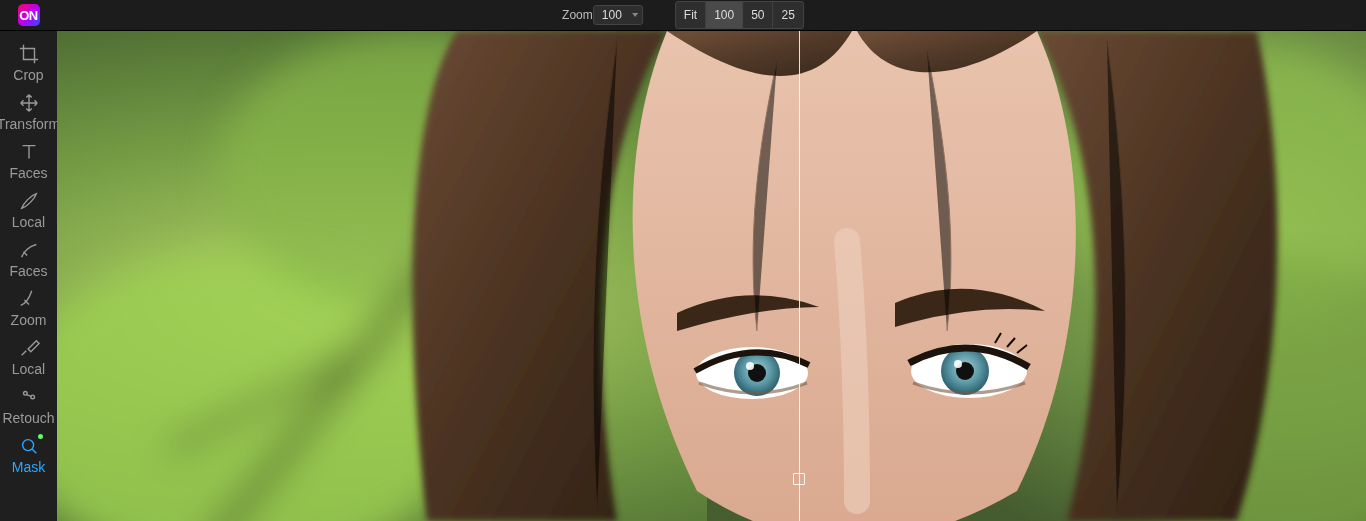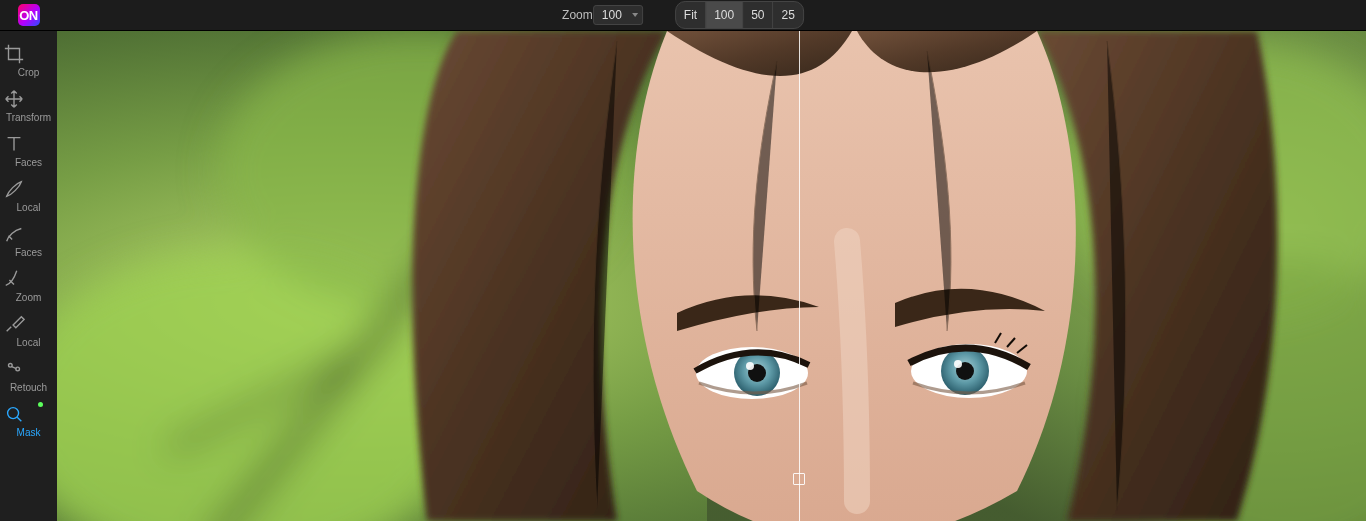--- a/index.html
+++ b/index.html
@@ -10,31 +10,31 @@
   .topbar { height:31px; background:#1c1c1c; display:flex; align-items:center; position:relative; border-bottom:1px solid #000; }
   .logo-wrap { width:57px; height:100%; display:flex; align-items:center; justify-content:center; }
   .logo { width:22px; height:22px; border-radius:5px;
           background: linear-gradient(135deg,#ff0066 0%,#b400ff 55%,#2b4eff 100%); 
           display:flex; align-items:center; justify-content:center; color:#fff; font-size:13px; font-weight:700; letter-spacing:-0.5px;}
   .zoom-area { position:absolute; left:50%; transform:translateX(-50%); display:flex; align-items:center; }
   .zoom-label { color:#bdbdbd; font-size:12px; }
   .zoom-select { display:flex; align-items:center; background:#2e2e2e; border:1px solid #444; border-radius:3px; height:20px; padding:0 4px 0 8px; color:#ddd; font-size:12px; gap:8px; }
   .zoom-value {}
   .chevron { width:0; height:0; border-left:3px solid transparent; border-right:3px solid transparent; border-top:4px solid #888; margin-left:2px; }
-  .zoom-buttons { display:flex; background:#2e2e2e; border:1px solid #444; border-radius:10px; height:28px; overflow:hidden;margin-left:32px; }
+  .zoom-buttons { display:flex; background:#2e2e2e; border:1px solid #444; border-radius:3px; height:28px; overflow:hidden;margin-left:32px; }
   .zoom-btn { padding:0 8px; font-size:12px; color:#ddd; display:flex; align-items:center; border-right:1px solid #444; cursor:pointer; }
   .zoom-btn:last-child { border-right:none; }
   .zoom-btn.active { background:#4a4a4a; }
 
   
   .mainrow { flex:1; display:flex; min-height:0; }
 
   
   .toolbar { width:57px; background:#1f1f1f; display:flex; flex-direction:column; align-items:center; padding-top:12px; gap:10px; }
-  .tool { width:52px; display:flex; flex-direction:column; gap:3px; color:#9a9a9a; cursor:pointer; font-size:10px; position:relative; }
+  .tool { width:52px; display:flex; flex-direction:column; align-items:center; gap:3px; color:#9a9a9a; cursor:pointer; font-size:14px; position:relative; }
   .tool.active { color:#2aa8ff; }
   .tool-icon { width:22px; height:22px; display:flex; align-items:center; justify-content:center; }
   .tool svg { stroke:#9a9a9a; fill:none; stroke-width:1.5; }
   .tool.active svg { stroke:#2aa8ff; }
   .tool-label { text-align:center; line-height:1; }
   .dot-badge { position:absolute; top:-1px; right:12px; width:5px; height:5px; border-radius:50%; background:#5cff5c; }
 
   
   .canvas { flex:1; position:relative; overflow:hidden; background:#000; }
   .canvas svg.photo { position:absolute; inset:0; width:100%; height:100%; }

